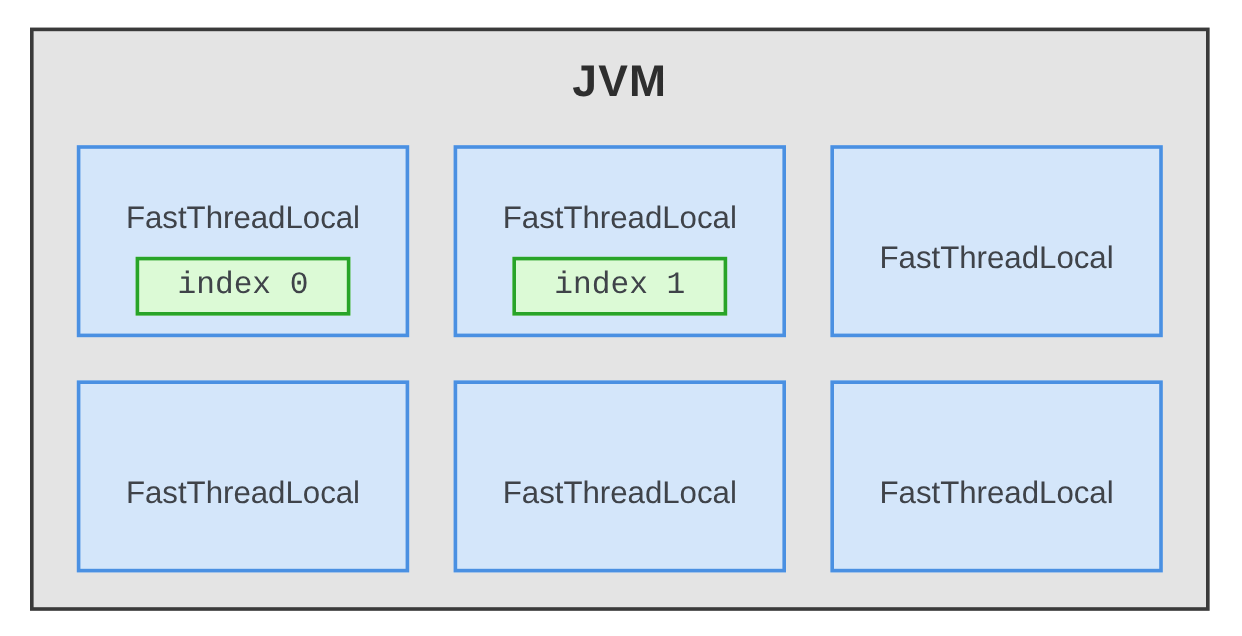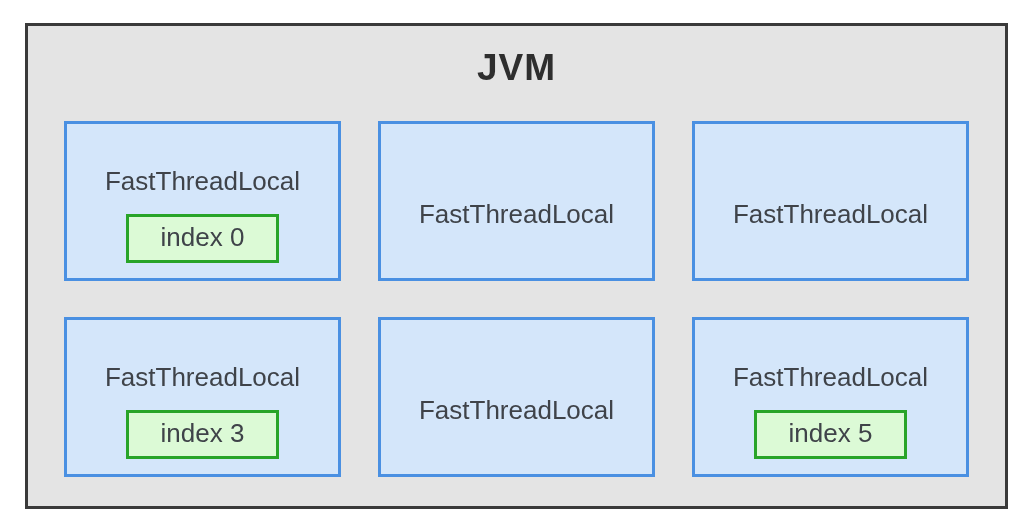--- a/index.html
+++ b/index.html
@@ -52,45 +52,45 @@
     font-size: 26px;
     color: var(--text-color, #3f4349);
   }
   .index-badge {
     background: var(--badge-bg, #dcfad6);
     border: 3px solid var(--badge-border, #28a428);
     padding: 5px 32px 7px;
     font-size: 26px;
     color: var(--text-color, #3f4349);
     line-height: 1.2;
+    font-family: Liberation Mono, monospace;
   }
 </style>
 </head>
 <body>
 
 <div class="canvas">
   <div class="jvm-box">
     <div class="jvm-title">JVM</div>
     <div class="grid" id="grid">
         <div class="ftl-box">
           <div class="ftl-label">FastThreadLocal</div>
           <div class="index-badge">index 0</div>
         </div>
         <div class="ftl-box">
           <div class="ftl-label">FastThreadLocal</div>
+          <div class="index-badge">index 1</div>
         </div>
         <div class="ftl-box">
           <div class="ftl-label">FastThreadLocal</div>
         </div>
         <div class="ftl-box">
           <div class="ftl-label">FastThreadLocal</div>
-          <div class="index-badge">index 3</div>
         </div>
         <div class="ftl-box">
           <div class="ftl-label">FastThreadLocal</div>
         </div>
         <div class="ftl-box">
           <div class="ftl-label">FastThreadLocal</div>
-          <div class="index-badge">index 5</div>
         </div>
       </div>
   </div>
 </div>
 
 </body></html>

